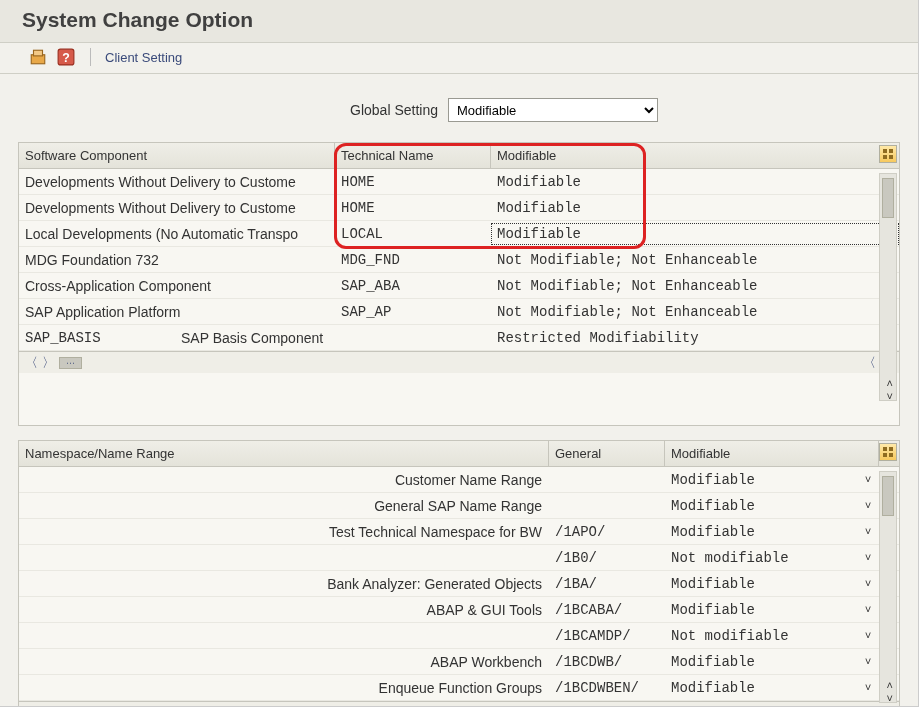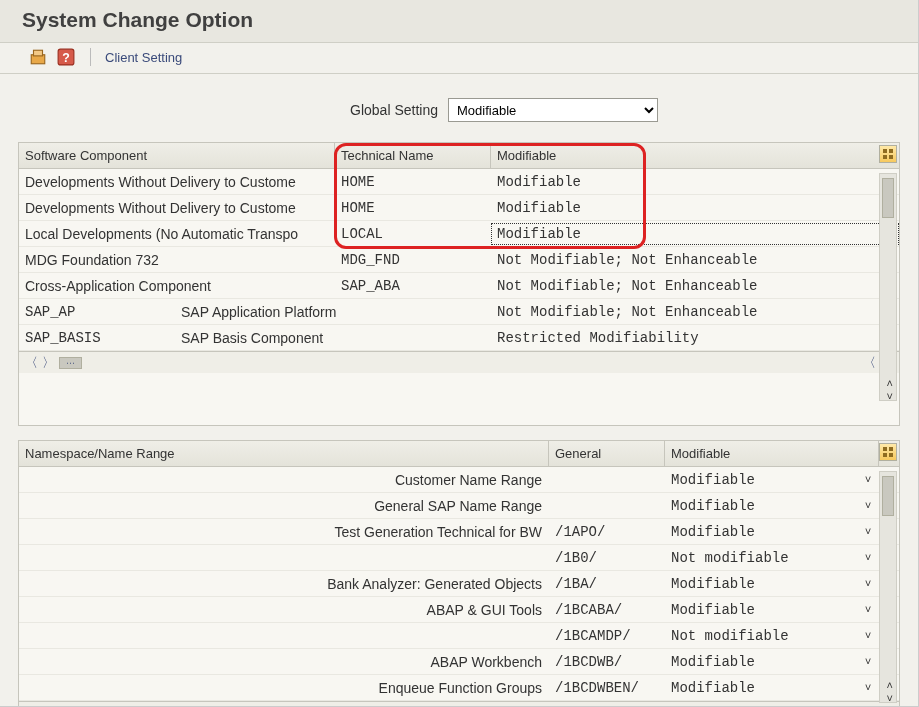--- a/index.html
+++ b/index.html
@@ -226,22 +226,22 @@
           <div class="cell c1">MDG Foundation 732</div>
           <div class="cell c2 mono">MDG_FND</div>
           <div class="cell c3 mono">Not Modifiable; Not Enhanceable<span class="dropdown-caret caret-v">˅</span></div>
         </div>
         <div class="row">
           <div class="cell c1">Cross-Application Component</div>
           <div class="cell c2 mono">SAP_ABA</div>
           <div class="cell c3 mono">Not Modifiable; Not Enhanceable<span class="dropdown-caret caret-v">˅</span></div>
         </div>
         <div class="row">
+          <div class="cell c1">SAP Application Platform</div>
           <div class="cell c2 mono">SAP_AP</div>
-          <div class="cell c1">SAP Application Platform</div>
           <div class="cell c3 mono">Not Modifiable; Not Enhanceable<span class="dropdown-caret caret-v">˅</span></div>
         </div>
         <div class="row">
           <div class="cell c2 mono">SAP_BASIS</div>
           <div class="cell c1">SAP Basis Component</div>
           <div class="cell c3 mono">Restricted Modifiability<span class="dropdown-caret caret-v">˅</span></div>
         </div>
       </div>
     <div class="scroll-side">
         <div class="thumb"></div>
@@ -289,21 +289,21 @@
           <div class="cell c3 mono">Modifiable<span class="dropdown-caret caret-v">˅</span></div>
           <div class="cell c4">/</div>
         </div>
         <div class="row">
           <div class="cell c1">General SAP Name Range</div>
           <div class="cell c2 mono"></div>
           <div class="cell c3 mono">Modifiable<span class="dropdown-caret caret-v">˅</span></div>
           <div class="cell c4">/</div>
         </div>
         <div class="row">
-          <div class="cell c1">Test Generation Technical for BW</div>
+          <div class="cell c1">Test Technical Namespace for BW</div>
           <div class="cell c2 mono">/1APO/</div>
           <div class="cell c3 mono">Modifiable<span class="dropdown-caret caret-v">˅</span></div>
           <div class="cell c4"></div>
         </div>
         <div class="row">
           <div class="cell c1"></div>
           <div class="cell c2 mono">/1B0/</div>
           <div class="cell c3 mono">Not modifiable<span class="dropdown-caret caret-v">˅</span></div>
           <div class="cell c4"></div>
         </div>

